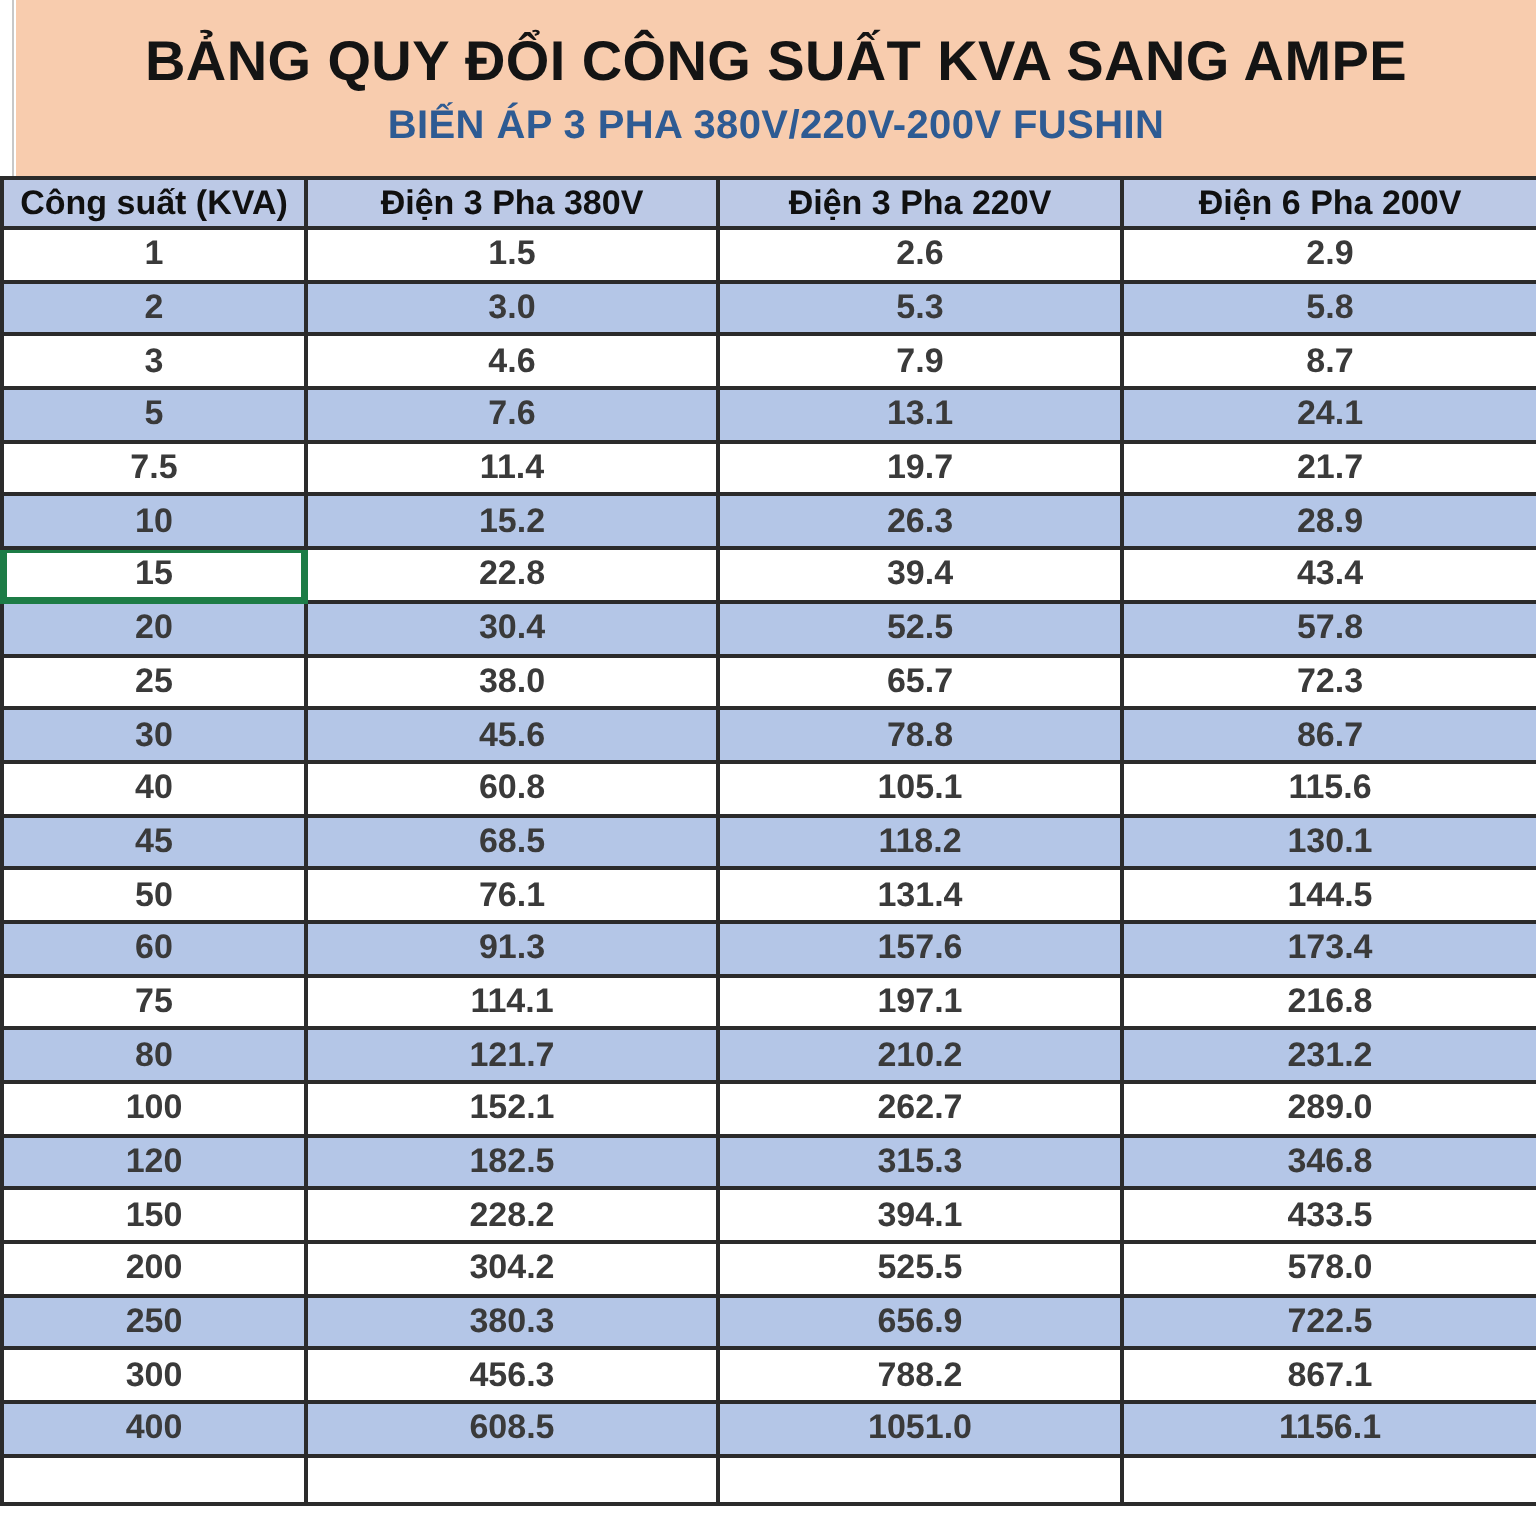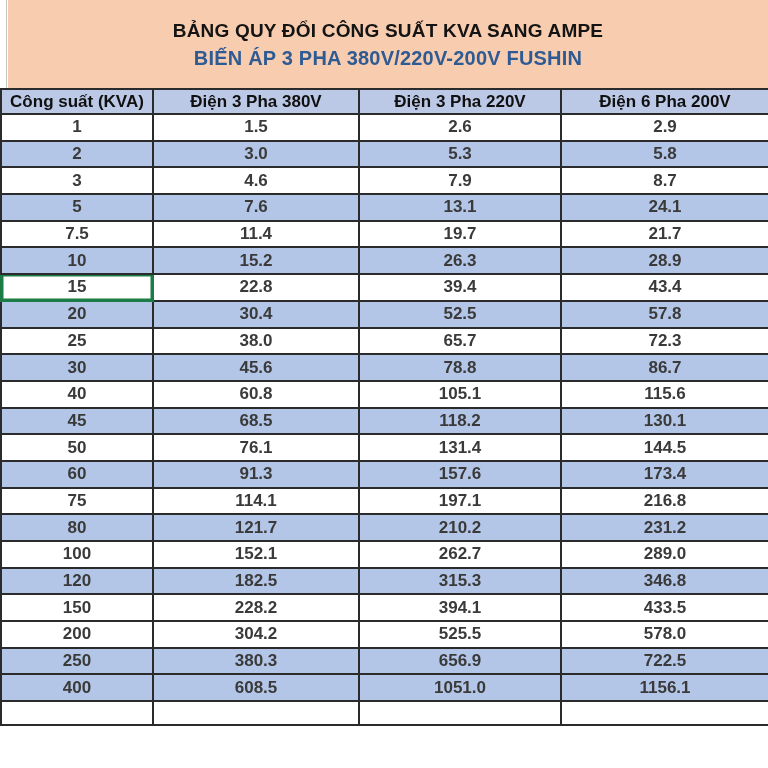--- a/index.html
+++ b/index.html
@@ -22,21 +22,21 @@
   }
   .banner {
     margin-left:8px;
     height:88px;
     background:var(--banner-bg,#F8CCAE);
     display:flex; flex-direction:column;
     align-items:center; justify-content:center;
     padding-top:2px;
   }
   .title {
-    font-size:19px; font-weight:bold; color:#141414;
+    font-size:28px; font-weight:bold; color:#141414;
     letter-spacing:0.2px;
     line-height:1.15;
   }
   .subtitle {
     margin-top:5px;
     font-size:20px; font-weight:bold;
     color:var(--subtitle-color,#2E5B93);
     letter-spacing:0.2px;
   }
   table {
@@ -216,20 +216,26 @@
           <td>304.2</td>
           <td>525.5</td>
           <td>578.0</td>
         </tr>
         <tr class="alt">
           <td>250</td>
           <td>380.3</td>
           <td>656.9</td>
           <td>722.5</td>
         </tr>
+        <tr>
+          <td>300</td>
+          <td>456.3</td>
+          <td>788.2</td>
+          <td>867.1</td>
+        </tr>
         <tr class="alt">
           <td>400</td>
           <td>608.5</td>
           <td>1051.0</td>
           <td>1156.1</td>
         </tr>
         <tr class="partial">
           <td></td>
           <td></td>
           <td></td>

